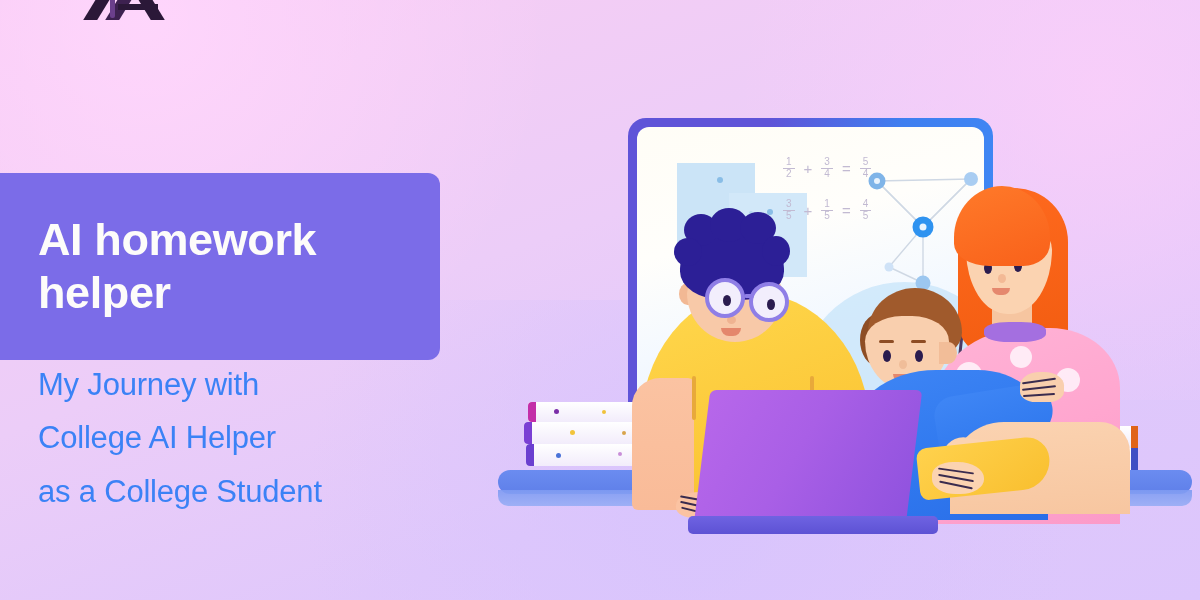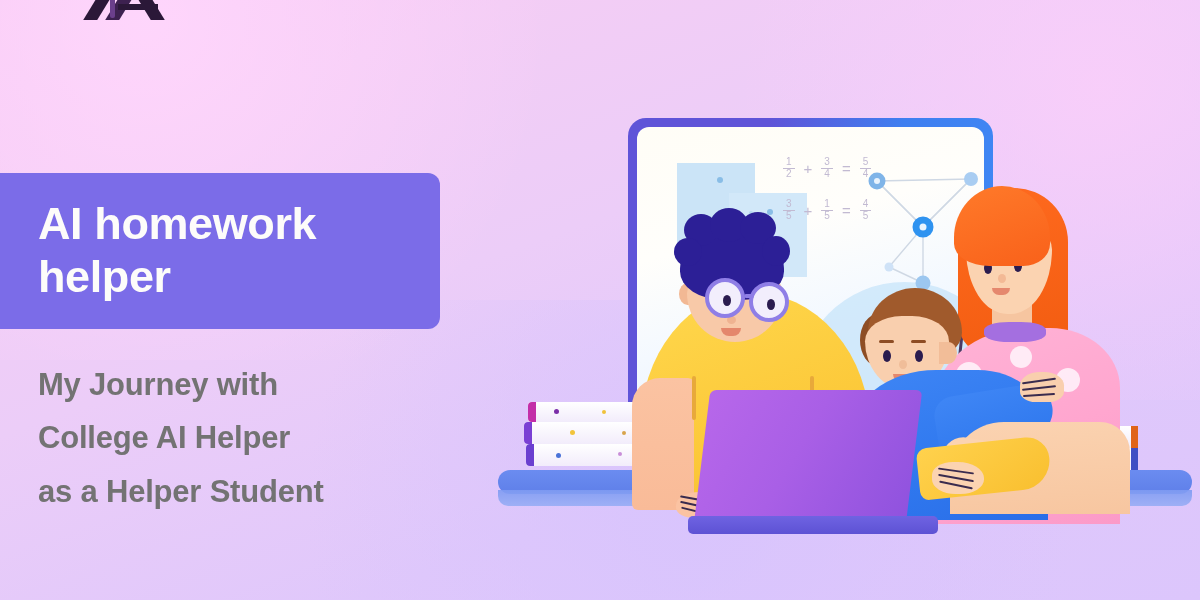--- a/index.html
+++ b/index.html
@@ -24,35 +24,35 @@
   .logo { position:absolute; left:14px; top:-16px; width:250px; height:72px; z-index:40; }
   .logo-mark { position:absolute; left:60px; top:0; width:120px; height:36px; overflow:hidden; }
   .logo-text {
     position:absolute; left:0; top:26px; width:250px; text-align:center;
     font-size:23px; font-weight:700; letter-spacing:1.7px; color:#2d1b3d;
     font-family:"Liberation Sans", sans-serif;
   }
 
   
   .headline-chip {
-    position:absolute; left:0; top:173px; width:440px; height:156px;
+    position:absolute; left:0; top:173px; width:440px; height:187px;
     background:#7b6ce8; border-radius:0 12px 12px 0;
     z-index:30;
     display:flex; flex-direction:column; justify-content:center;
     padding-left:38px;
   }
   .headline-chip .h-line {
     color:#fdfcfa; font-size:45px; font-weight:700; line-height:1.17;
     letter-spacing:-.4px;
   }
 
   
   .subtitle {
     position:absolute; left:38px; top:358px; width:420px; z-index:30;
-    color:#737373; font-size:31px; line-height:1.72; font-weight:700;
+    color:#3b82f6; font-size:31px; line-height:1.72; font-weight:400;
     letter-spacing:-.2px;
   }
   .subtitle div { white-space:nowrap; }
 
   
   .illus { position:absolute; left:480px; top:70px; width:720px; height:470px; z-index:10; }
 
   
   .wb-frame {
     position:absolute; left:148px; top:48px; width:365px; height:303px;
@@ -243,21 +243,21 @@
 </div>
 
 <div class="headline-chip">
   <div class="h-line">AI homework</div>
   <div class="h-line">helper</div>
 </div>
 
 <div class="subtitle">
   <div>My Journey with</div>
   <div>College AI Helper</div>
-  <div>as a Helper Student</div>
+  <div>as a College Student</div>
 </div>
 
 <div class="illus">
 
   <div class="wb-stand"></div>
 
   <div class="wb-frame">
     <div class="wb-screen">
 
       <div class="wb-blob"></div>

